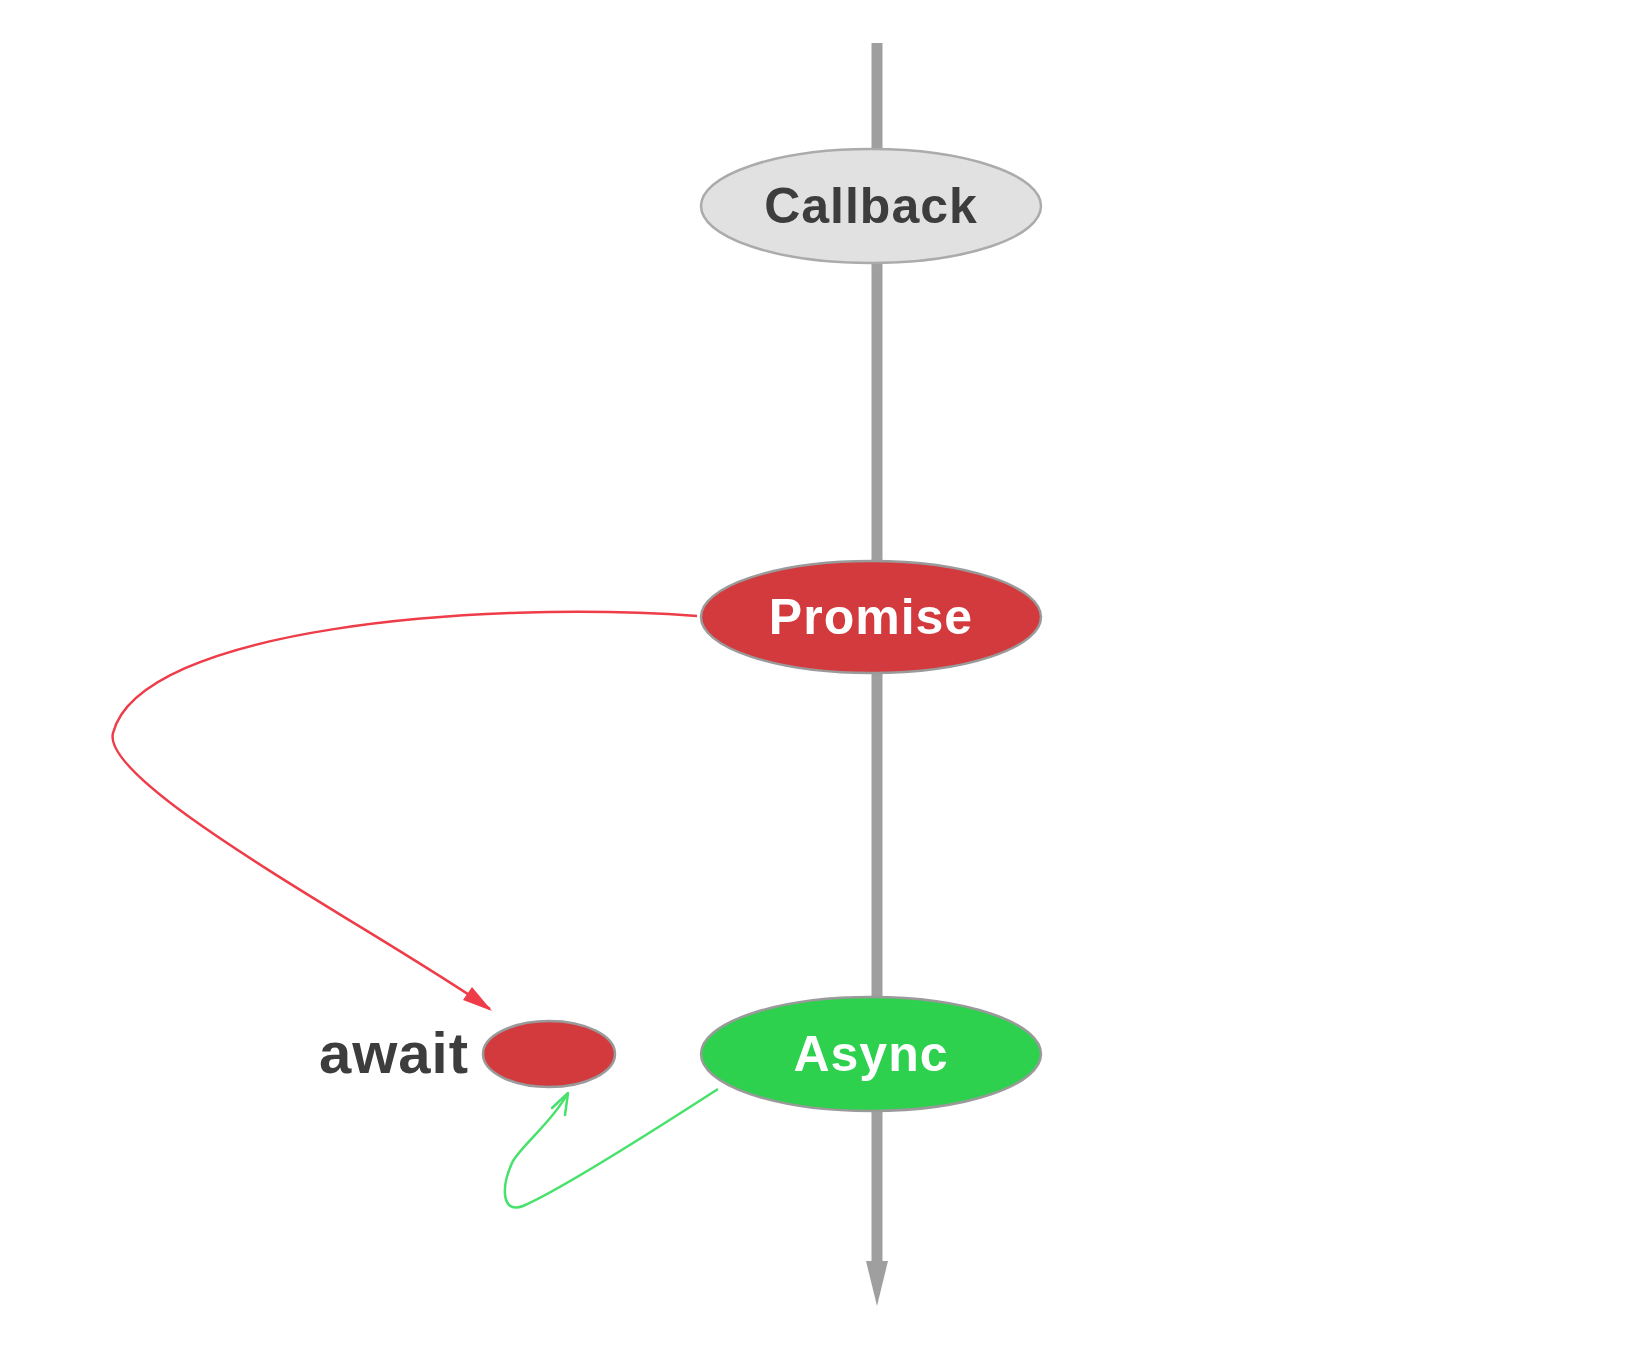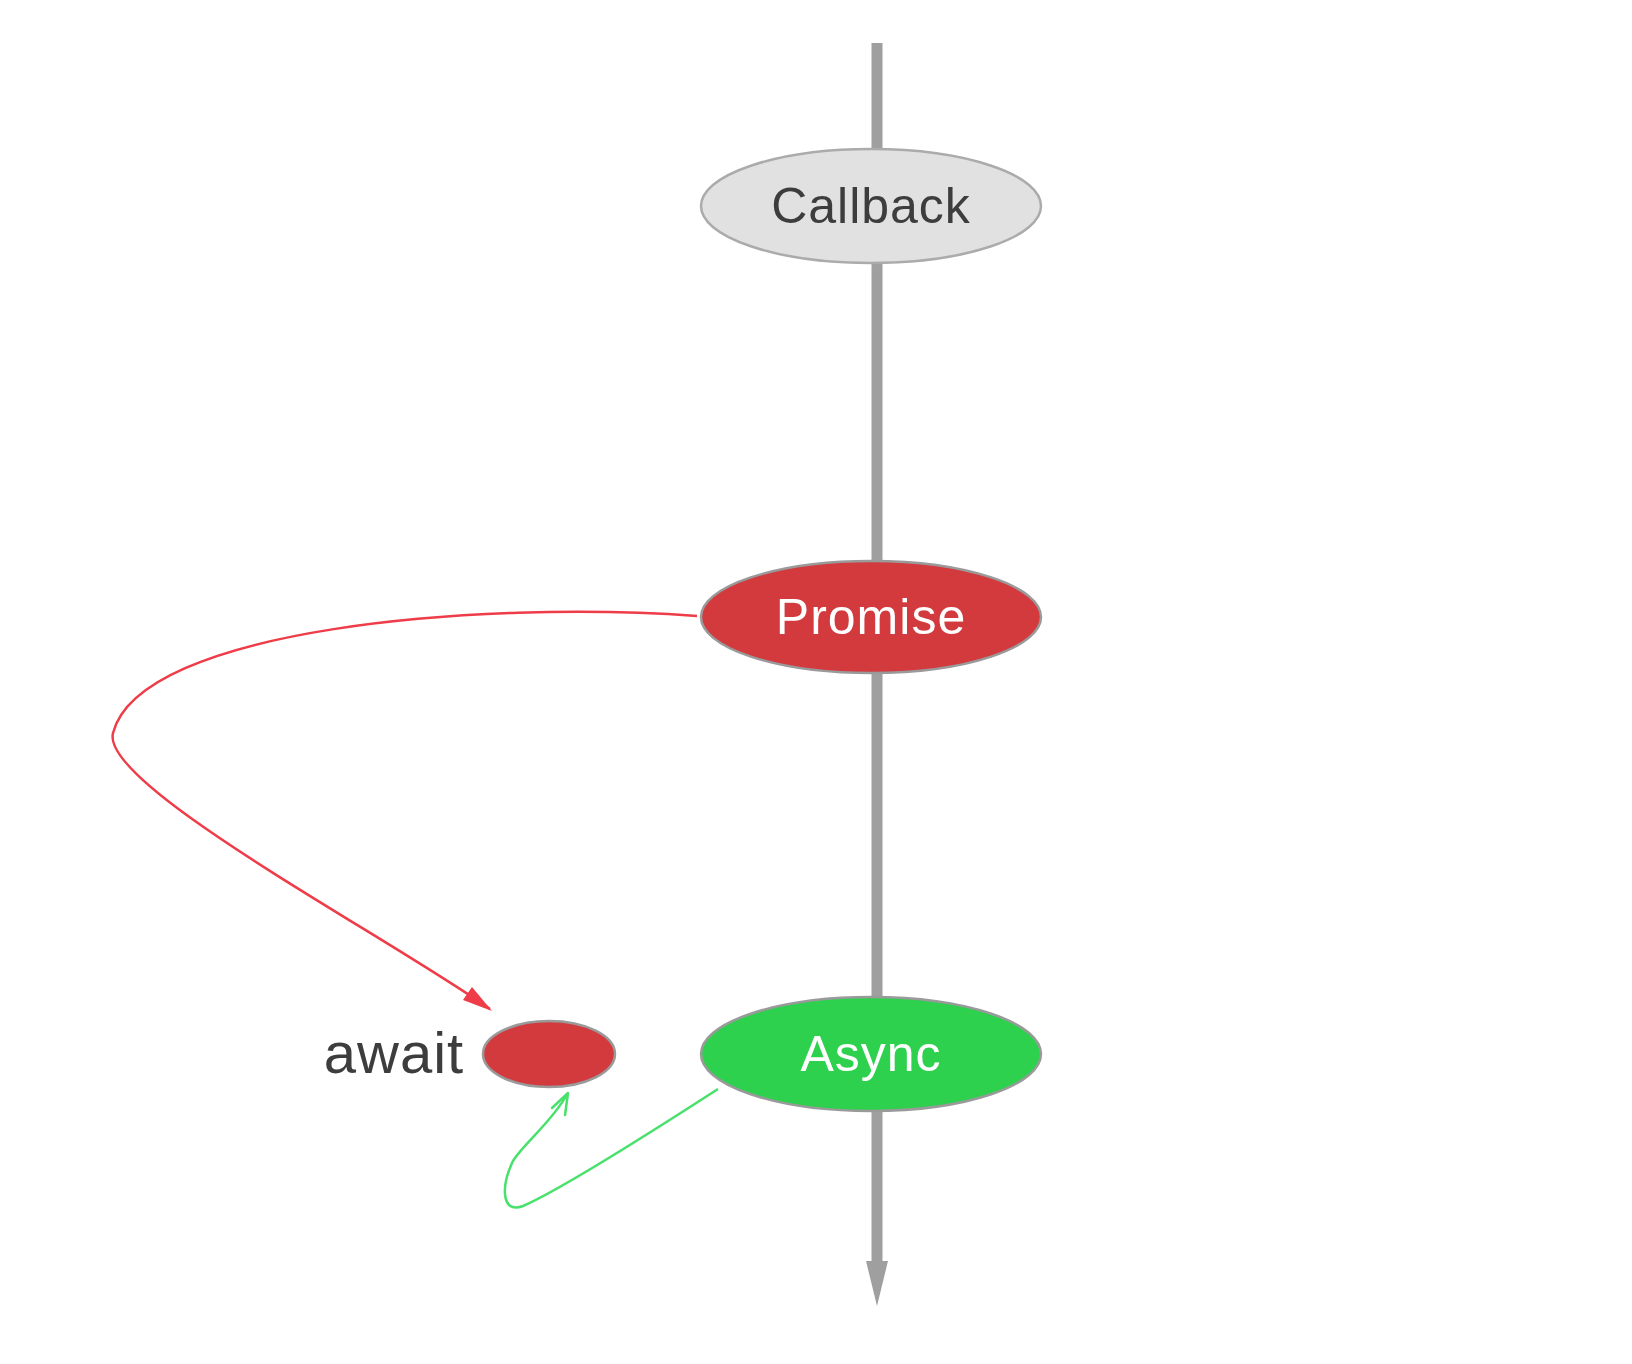--- a/index.html
+++ b/index.html
@@ -7,20 +7,21 @@
     padding: 0;
     background: #ffffff;
   }
   .canvas {
     position: relative;
     width: 1632px;
     height: 1364px;
     background: #ffffff;
     overflow: hidden;
     font-family: "Liberation Sans", "DejaVu Sans", sans-serif;
+    font-weight: bold;
   }
   svg { display: block; }
   .timeline-line { stroke-width: 11px; }
   .edge { fill: none; stroke-width: 2.5px; }
   .open-arrowhead { fill: none; stroke-width: 2.5px; stroke-linecap: round; stroke-linejoin: round; }
   .node { stroke-width: 2.5px; }
   .node-label {
     font-family: "Liberation Sans", "DejaVu Sans", sans-serif;
     font-size: 50px;
     letter-spacing: 1px;

